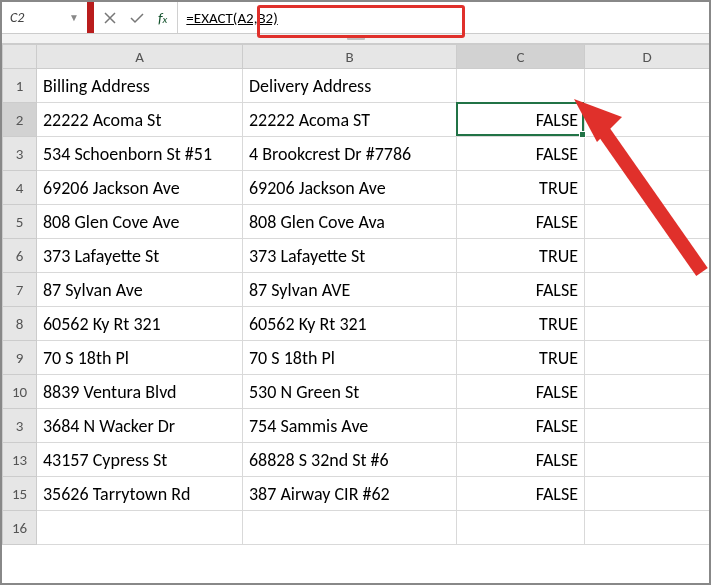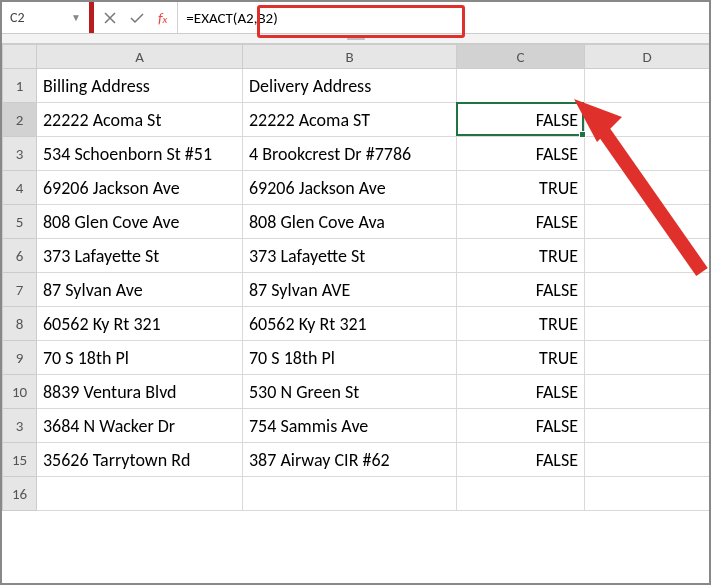--- a/index.html
+++ b/index.html
@@ -1,25 +1,25 @@
 <!DOCTYPE html>
 <html><head>
   <meta charset="utf-8">
   <style>
     * { margin: 0; padding: 0; box-sizing: border-box; }
     body { font-family: Calibri, Arial, sans-serif; font-size: 18px; background: #fff; color: #000; }
     .frame { width: 711px; height: 585px; border: 2px solid #888; position: relative; overflow: hidden; background: #fff; }
     
     
     .formbar { display: flex; align-items: stretch; height: 32px; border-bottom: 1px solid #ccc; background: #fff; }
-    .namebox { width: 92px; border-right: 5px solid #b91c1c; display: flex; align-items: center; padding: 0 8px; font-size: 14px; color: #444; }
+    .namebox { width: 92px; border-right: 7px solid #b91c1c; display: flex; align-items: center; padding: 0 8px; font-size: 14px; color: #444; font-style: italic; }
     .namebox .dd { margin-left: auto; color: #888; font-size: 10px; }
     .fxgroup { display: flex; align-items: center; gap: 14px; padding: 0 10px; border-right: 1px solid #d0d0d0; }
     .fxgroup svg { display: block; }
-    .fxinput { flex: 1; display: flex; align-items: center; padding: 0 8px; font-size: 15px; }
+    .fxinput { flex: 1; display: flex; align-items: center; padding: 0 8px; font-size: 15px; text-decoration: underline; }
     .formhi { position: absolute; left: 255px; top: 3px; width: 208px; height: 33px; border: 3px solid #E0302B; border-radius: 3px; pointer-events: none; }
     
     
     .expand { height: 10px; background: #f3f3f3; border-bottom: 1px solid #ccc; display: flex; justify-content: center; align-items: center; }
     .expand .grip { width: 18px; height: 3px; background: #c0c0c0; border-radius: 1px; }
     
     
     .sheet { position: relative; }
     table { border-collapse: collapse; table-layout: fixed; width: 100%; }
     th.hdr, td.rowhdr { background: #e6e6e6; font-weight: normal; color: #555; font-size: 15px; border: 1px solid #ccc; text-align: center; }
@@ -57,21 +57,21 @@
       <span>
         <svg width="12" height="12" viewBox="0 0 12 12">
             <path d="M1 1 L11 11 M11 1 L1 11" stroke="#777" stroke-width="1.5" fill="none"></path>
           </svg>
       </span>
       <span>
         <svg width="14" height="12" viewBox="0 0 14 12">
             <path d="M1 6 L5 10 L13 2" stroke="#777" stroke-width="1.5" fill="none"></path>
           </svg>
       </span>
-      <span style="font-style:italic;font-size:15px;color:#ef4444;">f<span style="font-size:11px;">x</span></span>
+      <span style="font-style:italic;font-size:15px;color:#14532d;">f<span style="font-size:11px;">x</span></span>
     </div>
     <div class="fxinput">
       <span>=EXACT(A2,B2)</span>
     </div>
   </div>
   <div class="formhi"></div>
 
   <div class="expand">
       <div class="grip"></div>
     </div>
@@ -166,20 +166,27 @@
           <td class="cell"></td>
         </tr>
         <tr>
           <td class="rowhdr">3</td>
           <td class="cell">3684 N Wacker Dr</td>
           <td class="cell">754 Sammis Ave</td>
           <td class="cell center">FALSE</td>
           <td class="cell"></td>
         </tr>
         <tr>
+          <td class="rowhdr">13</td>
+          <td class="cell">43157 Cypress St</td>
+          <td class="cell">68828 S 32nd St #6</td>
+          <td class="cell center">FALSE</td>
+          <td class="cell"></td>
+        </tr>
+        <tr>
           <td class="rowhdr">15</td>
           <td class="cell">35626 Tarrytown Rd</td>
           <td class="cell">387 Airway CIR #62</td>
           <td class="cell center">FALSE</td>
           <td class="cell"></td>
         </tr>
         <tr>
           <td class="rowhdr">16</td>
           <td class="cell"></td>
           <td class="cell"></td>

